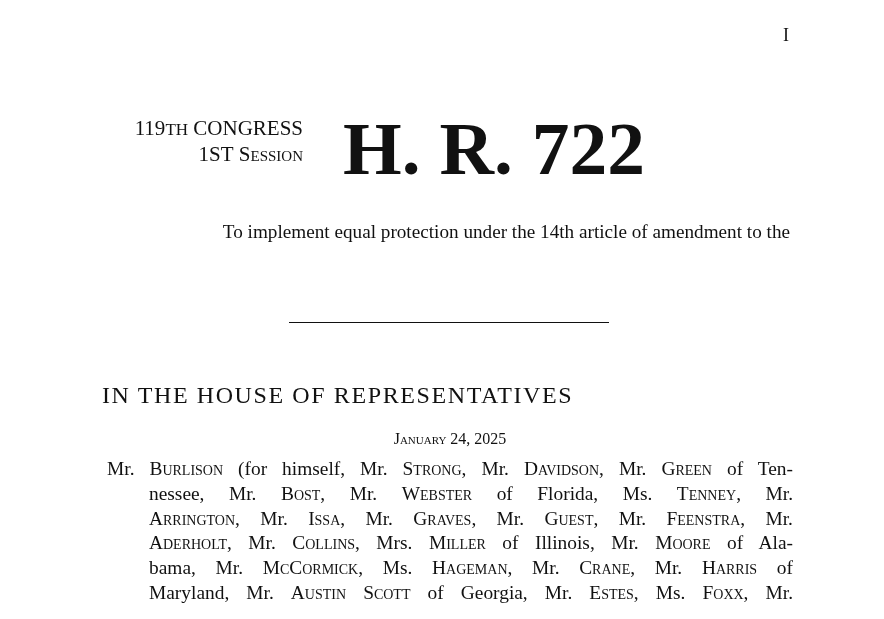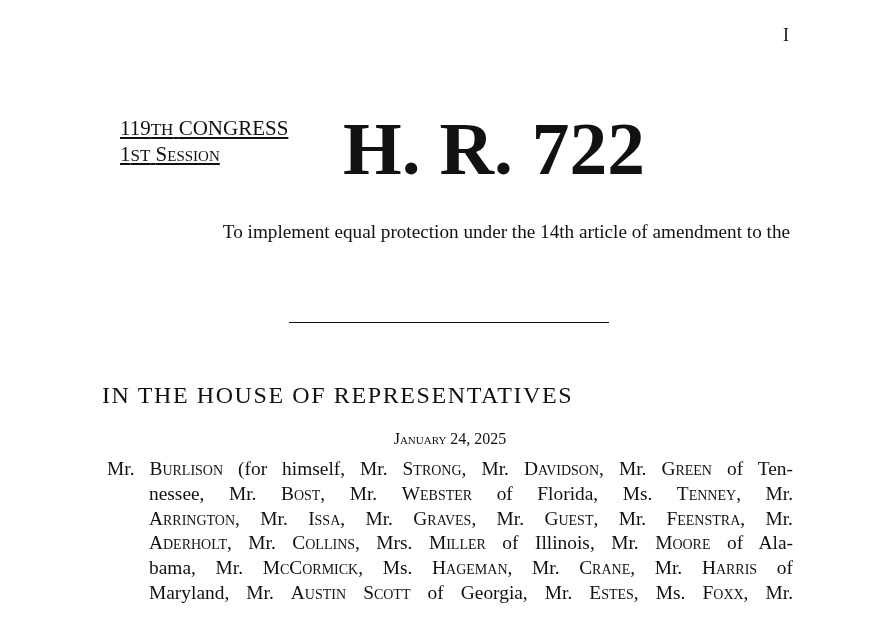--- a/index.html
+++ b/index.html
@@ -23,27 +23,26 @@
   }
   .version {
     position: absolute;
     left: 783px;
     top: 24px;
     font-size: 18px;
     line-height: 22px;
   }
   .congress-block {
     position: absolute;
-    left: 120px;
+    left: 103px;
     top: 116px;
     width: 200px;
-    text-align: left;
+    text-align: right;
     font-size: 21px;
     line-height: 24px;
-    text-decoration: underline;
   }
   .congress-block .sc {
     font-variant: small-caps;
   }
   .bill-number {
     position: absolute;
     left: 343px;
     top: 104px;
     font-size: 74px;
     font-weight: bold;
@@ -119,21 +118,21 @@
 <div class="page">
 
   <div class="version">I</div>
 
   <div class="congress-block">
     <div>
       <span>119</span><span class="sc" style="font-size:17px;text-transform:uppercase;">th</span>
       <span>CONGRESS</span>
     </div>
     <div>
-      <span>1</span><span class="sc" style="font-size:17px;text-transform:uppercase;">st</span>
+      <span>1</span><span class="sc" style="font-size:21px;text-transform:uppercase;">st</span>
       <span class="sc">Session</span>
     </div>
   </div>
 
   <div class="bill-number">H. R. 722</div>
 
   <div class="title">
     <div>To implement equal protection under the 14th article of amendment to the</div>
   </div>
 

